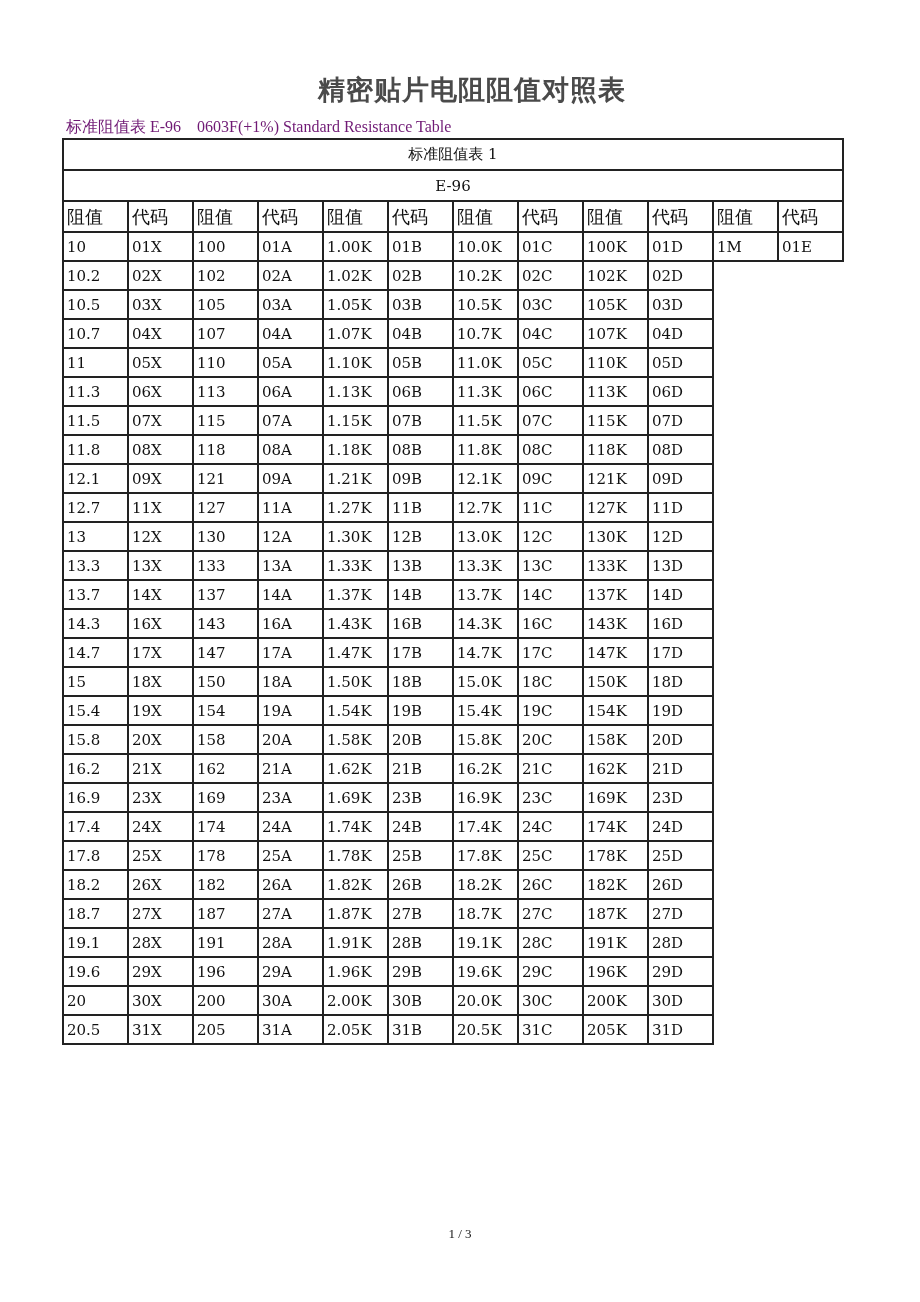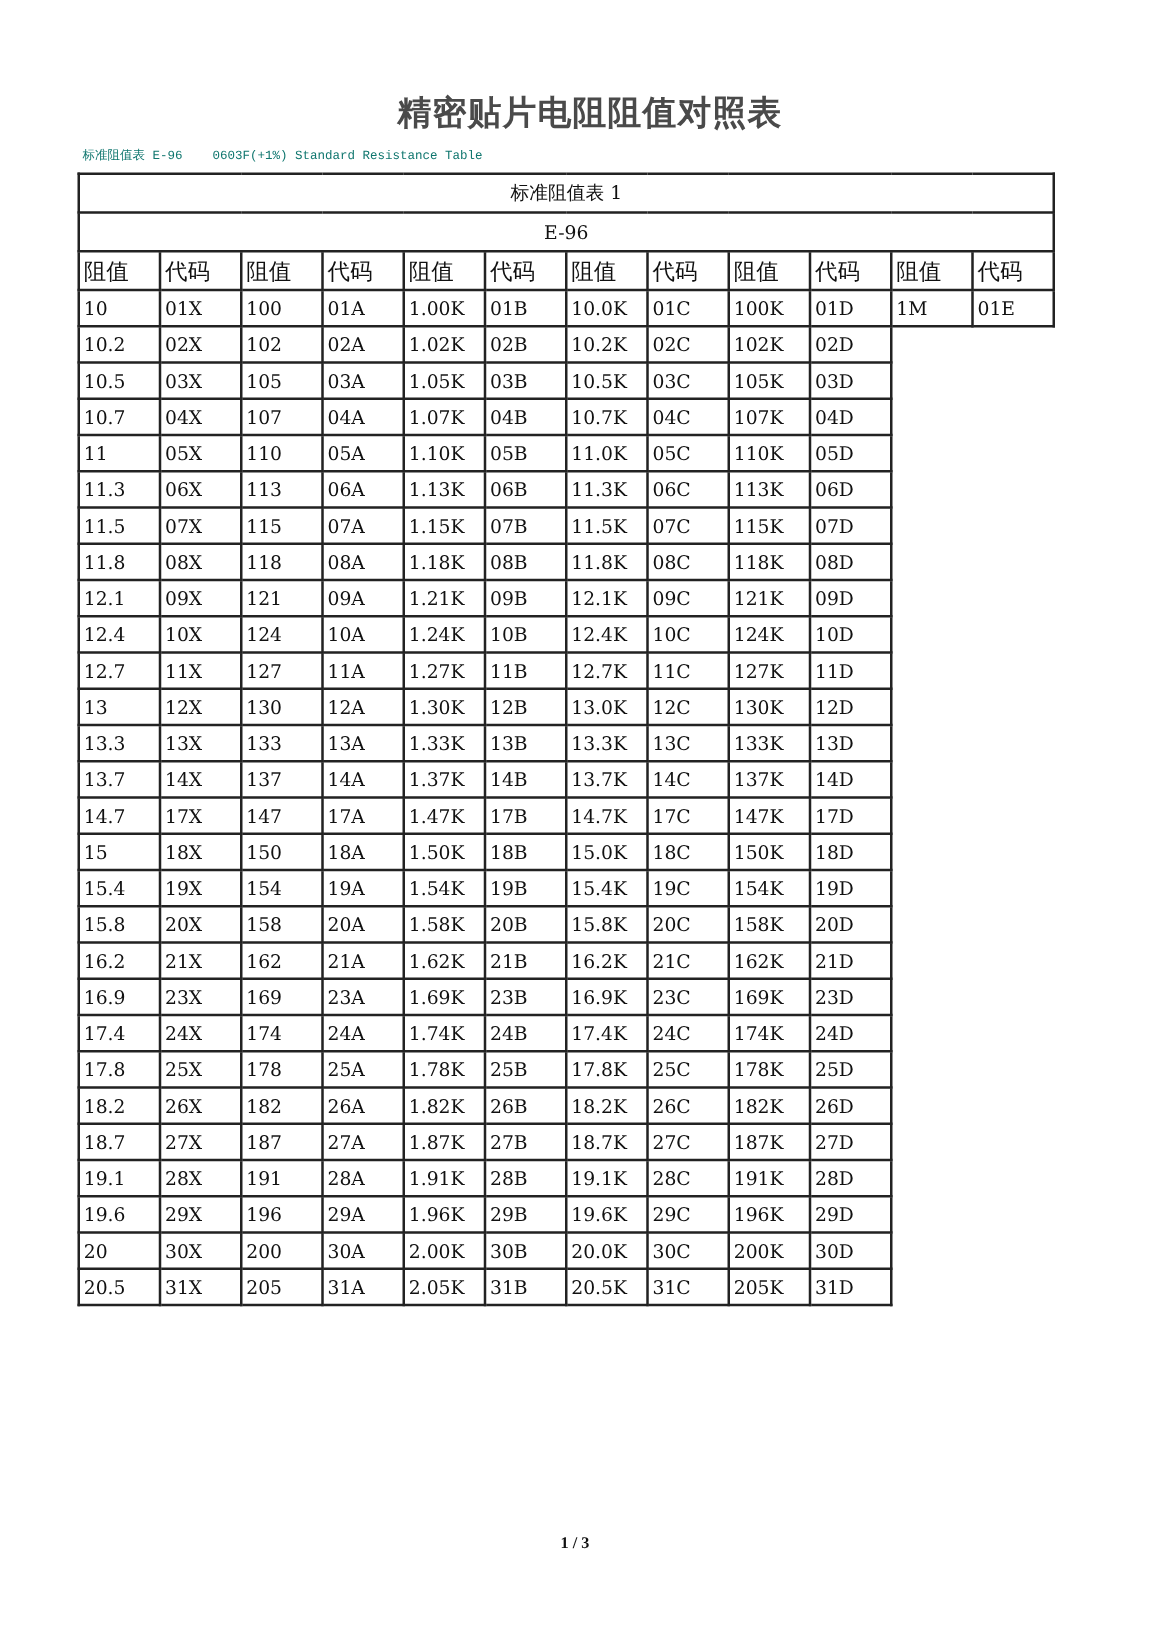--- a/index.html
+++ b/index.html
@@ -1,30 +1,30 @@
 <!DOCTYPE html>
 <html><head>
 <meta charset="utf-8">
 <style>
   html, body { margin: 0; padding: 0; background: #ffffff; }
   body { width: 920px; height: 1302px; position: relative; overflow: hidden;
          font-family: "DejaVu Serif", "Liberation Serif", serif; color: #111; }
   .page-title { position: absolute; left: 0; top: 72px; width: 920px; text-align: center;
          font-family: "DejaVu Sans", sans-serif; font-size: 27px; font-weight: bold; color: #4a4a4a;
          letter-spacing: 1px; margin-left: 12px; }
-  .subtitle { position: absolute; left: 66px; top: 117px; font-family: Liberation Mono, monospace;
-         font-size: 10px; color: #0f766e; white-space: pre; }
+  .subtitle { position: absolute; left: 66px; top: 117px; font-family: Liberation Serif, serif;
+         font-size: 16px; color: #701a75; white-space: pre; }
   .sheet { position: absolute; left: 62px; top: 138px; border-collapse: collapse; table-layout: fixed; }
   .sheet td { border: 2px solid #222; height: 27px; padding: 0 0 0 3px; font-size: 15px;
          white-space: nowrap; overflow: hidden; vertical-align: middle; }
   .sheet td.empty { border: none; }
   .sheet .banner td { text-align: center; padding: 0; height: 29px; }
   .sheet .hdr td { font-family: "DejaVu Sans", sans-serif; font-size: 18px; height: 29px; }
   .footer { position: absolute; left: 0; top: 1226px; width: 920px; text-align: center;
-         font-family: "Liberation Serif", serif; font-weight: bold; font-size: 13px; }
+         font-family: "Liberation Serif", serif; font-weight: normal; font-size: 13px; }
 </style>
 </head>
 <body>
 
 <div class="page-title">精密贴片电阻阻值对照表</div>
 <div class="subtitle">标准阻值表 E-96    0603F(+1%) Standard Resistance Table</div>
 
 <table class="sheet">
   <colgroup id="cols">
       <col style="width: 65px;">
@@ -181,34 +181,20 @@
         <td>1.21K</td>
         <td>09B</td>
         <td>12.1K</td>
         <td>09C</td>
         <td>121K</td>
         <td>09D</td>
         <td class="empty"></td>
         <td class="empty"></td>
       </tr>
       <tr>
-        <td>12.4</td>
-        <td>10X</td>
-        <td>124</td>
-        <td>10A</td>
-        <td>1.24K</td>
-        <td>10B</td>
-        <td>12.4K</td>
-        <td>10C</td>
-        <td>124K</td>
-        <td>10D</td>
-        <td class="empty"></td>
-        <td class="empty"></td>
-      </tr>
-      <tr>
         <td>12.7</td>
         <td>11X</td>
         <td>127</td>
         <td>11A</td>
         <td>1.27K</td>
         <td>11B</td>
         <td>12.7K</td>
         <td>11C</td>
         <td>127K</td>
         <td>11D</td>
@@ -251,20 +237,34 @@
         <td>1.37K</td>
         <td>14B</td>
         <td>13.7K</td>
         <td>14C</td>
         <td>137K</td>
         <td>14D</td>
         <td class="empty"></td>
         <td class="empty"></td>
       </tr>
       <tr>
+        <td>14.3</td>
+        <td>16X</td>
+        <td>143</td>
+        <td>16A</td>
+        <td>1.43K</td>
+        <td>16B</td>
+        <td>14.3K</td>
+        <td>16C</td>
+        <td>143K</td>
+        <td>16D</td>
+        <td class="empty"></td>
+        <td class="empty"></td>
+      </tr>
+      <tr>
         <td>14.7</td>
         <td>17X</td>
         <td>147</td>
         <td>17A</td>
         <td>1.47K</td>
         <td>17B</td>
         <td>14.7K</td>
         <td>17C</td>
         <td>147K</td>
         <td>17D</td>

